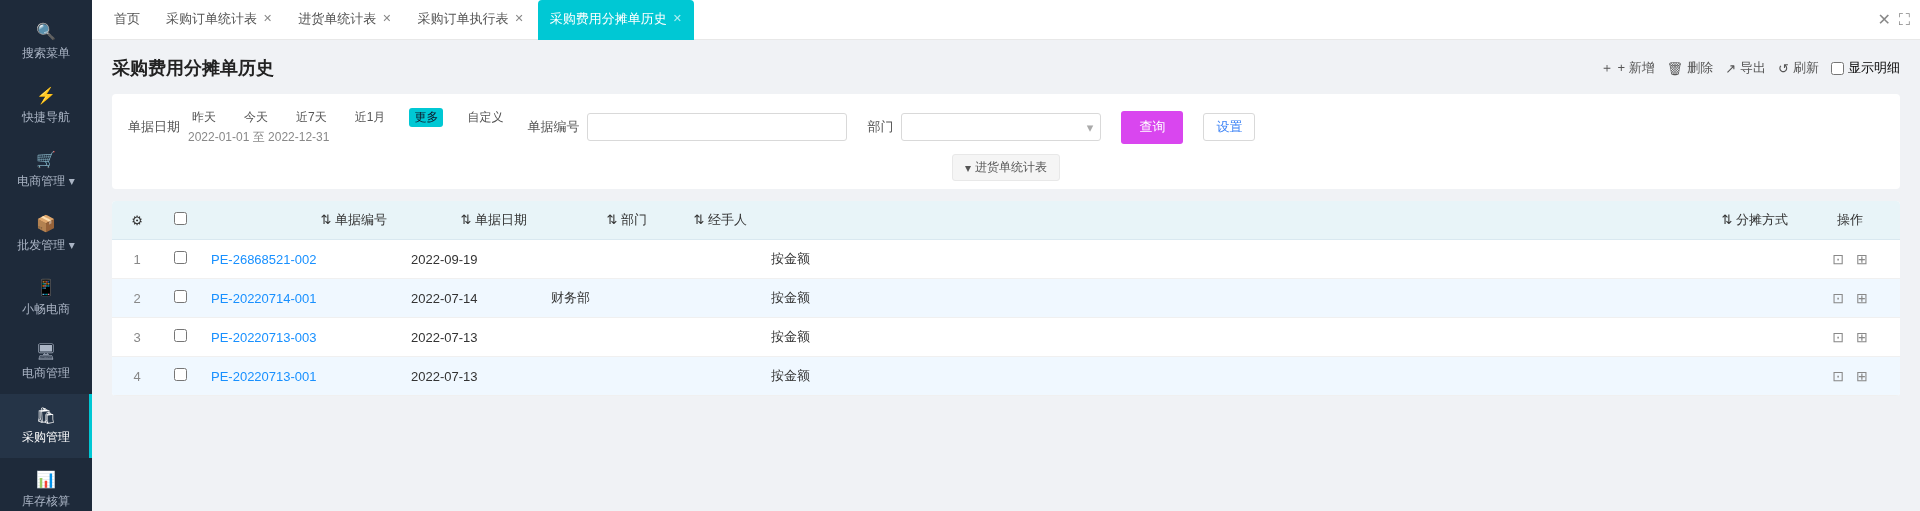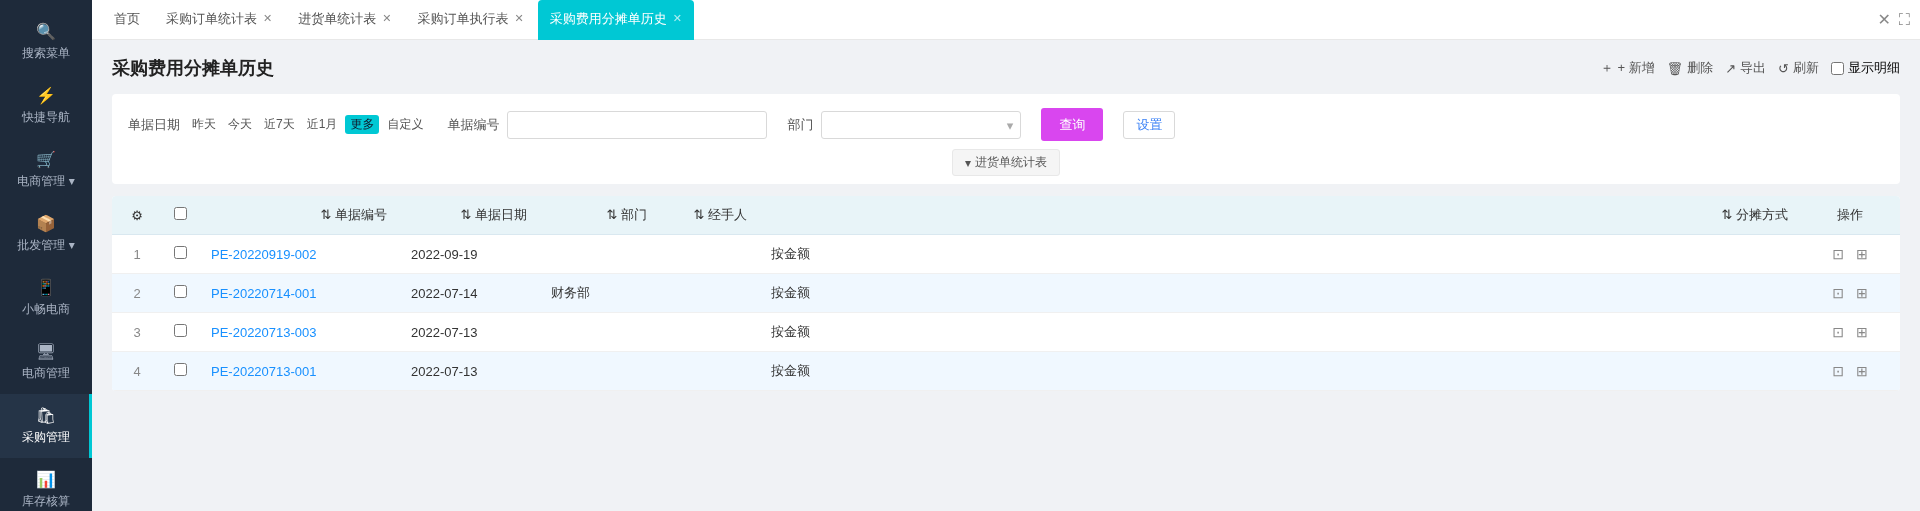--- a/index.html
+++ b/index.html
@@ -152,21 +152,21 @@
       align-items: center;
       gap: 8px;
     }
     .filter-label {
       color: #555;
       font-size: 13px;
       white-space: nowrap;
     }
     .date-shortcuts {
       display: flex;
-      gap: 4px;
+      gap: 20px;
     }
     .date-shortcut {
       font-size: 12px;
       color: #555;
       cursor: pointer;
       padding: 1px 4px;
     }
     .date-shortcut.more {
       background: #00c8d4;
       color: #0f172a;
@@ -415,20 +415,21 @@
           <span class="filter-label">单据日期</span>
           <div>
             <div class="date-shortcuts">
               <span class="date-shortcut">昨天</span>
               <span class="date-shortcut">今天</span>
               <span class="date-shortcut">近7天</span>
               <span class="date-shortcut">近1月</span>
               <span class="date-shortcut more">更多</span>
               <span class="date-shortcut">自定义</span>
             </div>
+            <div class="date-range-text">2022-01-01 至 2022-12-31</div>
           </div>
         </div>
 
         <div class="filter-group">
           <span class="filter-label">单据编号</span>
           <input type="text" class="filter-input" style="">
         </div>
 
         <div class="filter-group">
           <span class="filter-label">部门</span>
@@ -487,21 +488,21 @@
             </th>
           </tr>
         </thead>
         <tbody id="table-body">
         <tr>
     <td class="col-seq center row-num">1</td>
     <td class="col-checkbox center">
       <input type="checkbox" style="">
     </td>
     <td class="col-docno">
-      <a class="doc-link">PE-20220919-002</a>
+      <a class="doc-link">PE-26868521-002</a>
     </td>
     <td class="col-date">2022-09-19</td>
     <td class="col-dept"></td>
     <td class="col-handler"></td>
     <td class="col-split">按金额</td>
     <td class="col-action center">
       <div class="row-actions">
         <span class="row-action-icon" title="编辑">⊡</span>
         <span class="row-action-icon" title="明细">⊞</span>
       </div>

